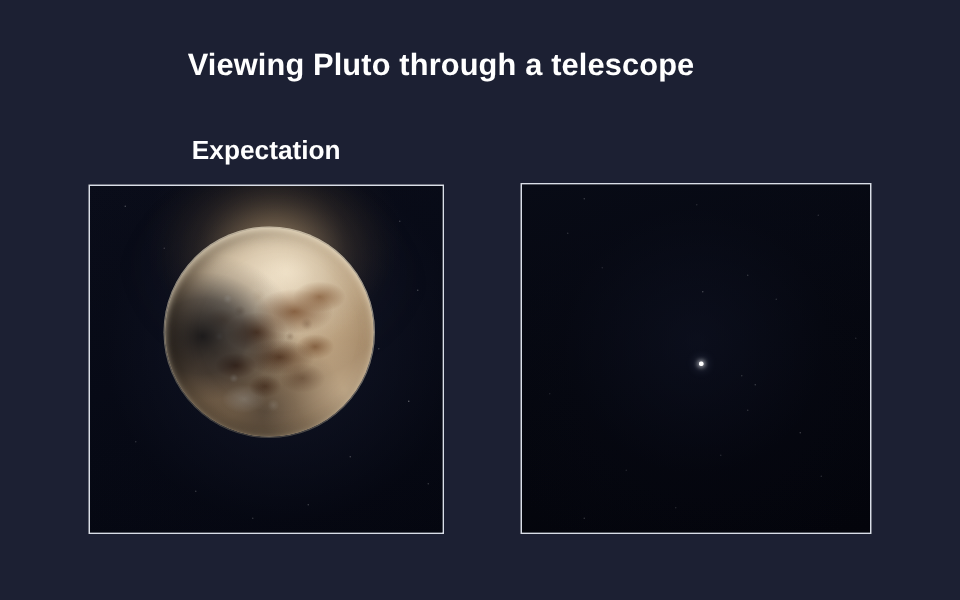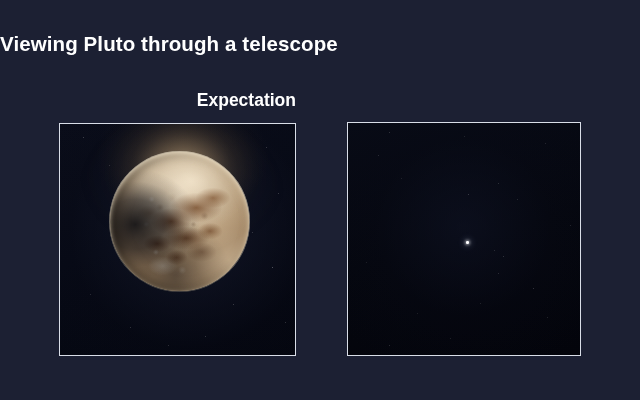--- a/index.html
+++ b/index.html
@@ -20,37 +20,38 @@
     width: 640px;
     height: 400px;
   }
 
   
   .title {
     position: absolute;
     left: 0;
     top: 31px;
     width: 588px;
+    text-align: center;
     color: #ffffff;
     font-size: 20.5px;
     font-weight: bold;
     letter-spacing: 0.1px;
     line-height: 26px;
     white-space: nowrap;
   }
 
   
   .caption {
     position: absolute;
     top: 88px;
     color: #ffffff;
     font-size: 17.5px;
     font-weight: bold;
     line-height: 24px;
-    text-align: right;
+    text-align: center;
     white-space: nowrap;
   }
   .caption.left  { left: 59px;  width: 237px; }
   .caption.right { left: 347px; width: 234px; }
 
   
   .frame {
     position: absolute;
     border: 1px solid #d9dee8;
     box-sizing: border-box;

